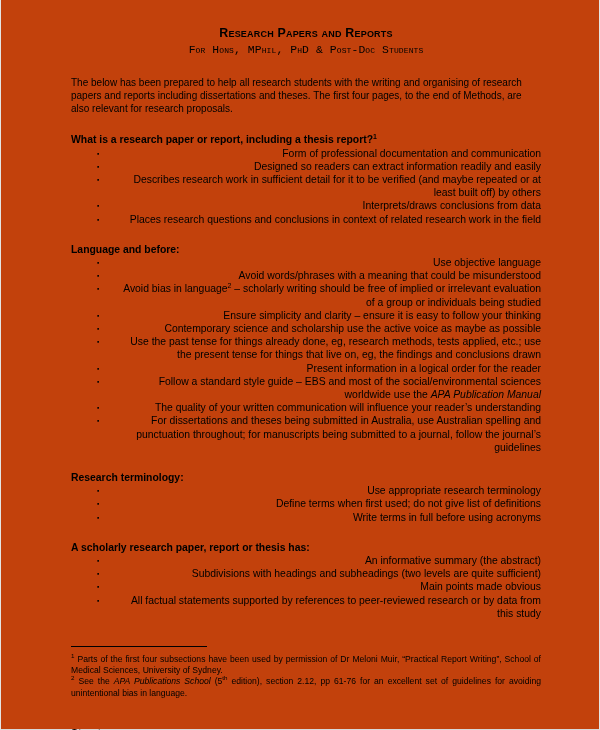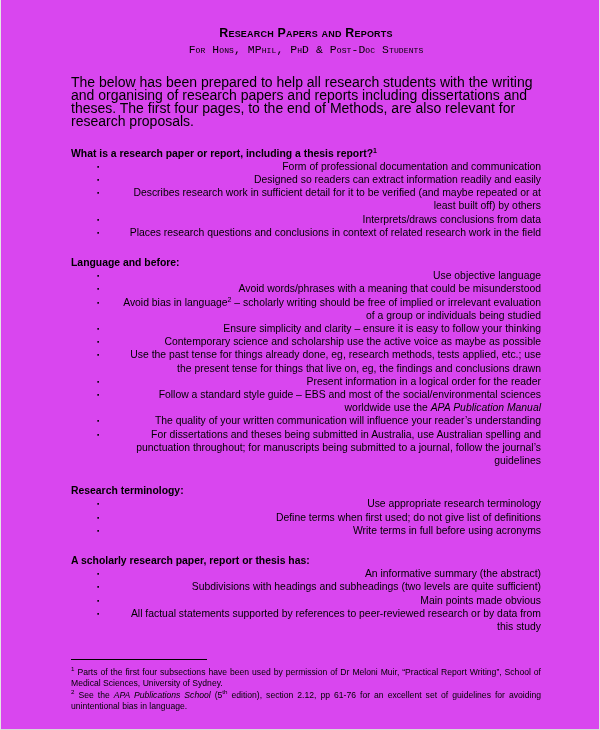--- a/index.html
+++ b/index.html
@@ -12,21 +12,21 @@
     height: 730px;
     font-family: "Liberation Sans", sans-serif;
     color: #000000;
     overflow: hidden;
   }
   .page {
     position: relative;
     box-sizing: border-box;
     width: 600px;
     height: 730px;
-    background: #d946ef;
+    background: #c2410c;
     border-left: 1px solid #e4e4e4;
     border-right: 1px solid #e4e4e4;
     border-bottom: 1px solid #d8d8d8;
     padding: 0;
   }
   .page-inner {
     box-sizing: border-box;
     padding: 14px 58px 0 70px;
   }
 
@@ -46,21 +46,21 @@
     font-size: 11.4px;
     font-variant: small-caps;
     letter-spacing: 0.1px;
     line-height: 1.25;
     margin: 1px 0 0 0;
     font-family: Liberation Mono, monospace;
   }
 
   
   p.body-para {
-    font-size: 14px;
+    font-size: 10px;
     line-height: 13.2px;
     margin: 19px 0 0 0;
     text-align: left;
   }
 
   h2.section-heading {
     font-size: 10.4px;
     line-height: 13.2px;
     font-weight: bold;
     margin: 17px 0 0 0;

